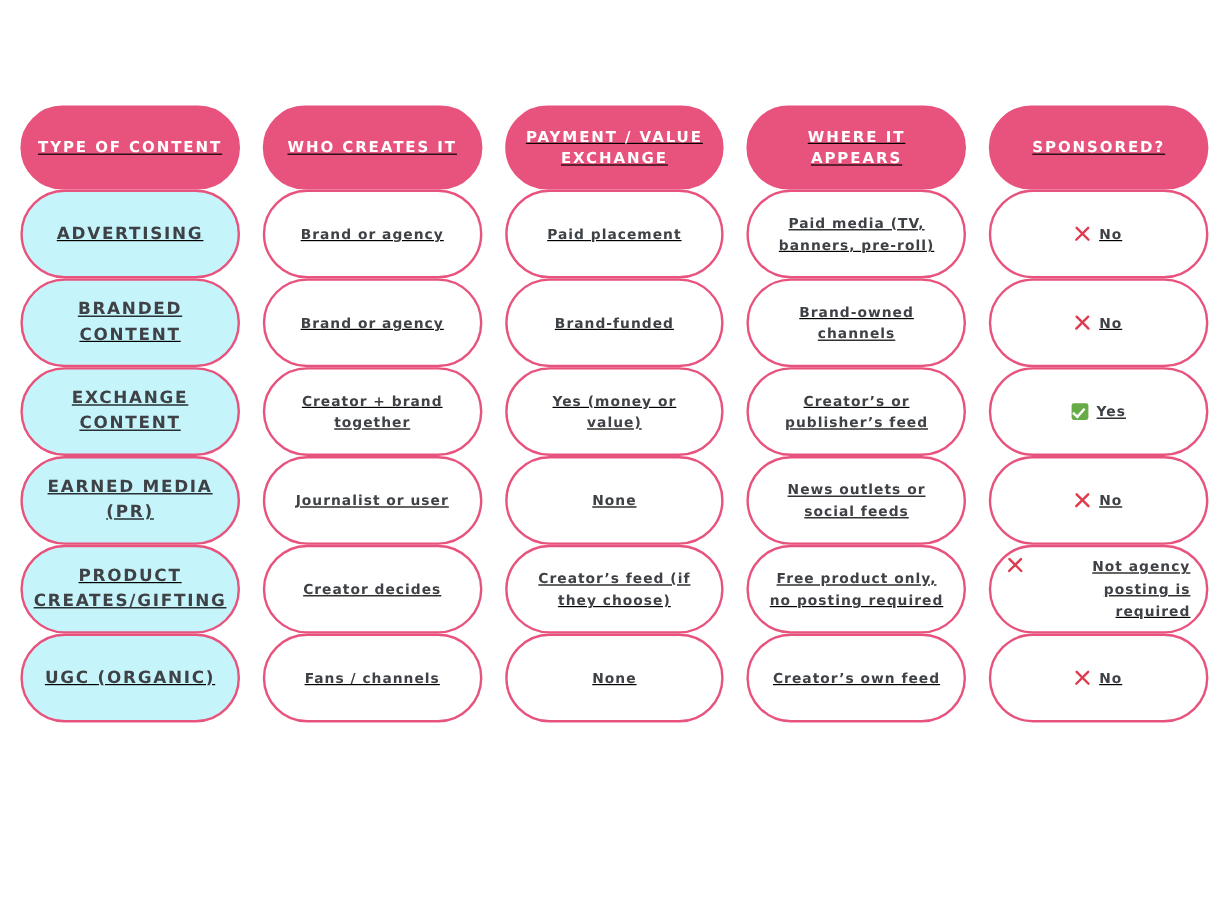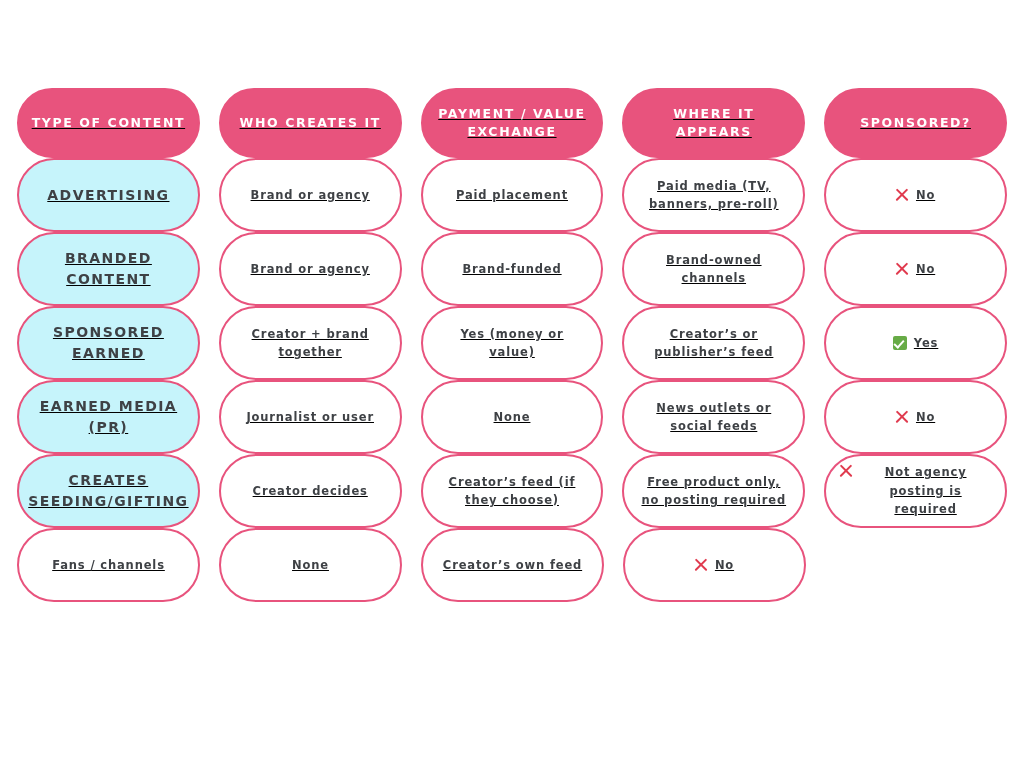--- a/index.html
+++ b/index.html
@@ -81,20 +81,21 @@
     line-height: 1.5;
     padding: 4px 9px;
   }
 
   
   .cell.sponsored .inner {
     display: inline-flex;
     align-items: center;
     justify-content: center;
     gap: 7px;
+    text-align: right;
   }
   .cell.sponsored .inner.wrapping {
     align-items: flex-start;
   }
 
   .mark {
     flex: 0 0 auto;
     display: inline-block;
     line-height: 1;
   }
@@ -177,21 +178,21 @@
       <div class="cell">Brand-owned channels</div>
       <div class="cell sponsored">
         <span class="inner">
           <span class="mark mark-no"></span>
           <span class="sponsored-text">No</span>
         </span>
       </div>
     </div>
 
     <div class="row row-data">
-      <div class="cell label">SPONSORED EARNED</div>
+      <div class="cell label">EXCHANGE CONTENT</div>
       <div class="cell">Creator + brand together</div>
       <div class="cell">Yes (money or value)</div>
       <div class="cell">Creator’s or publisher’s feed</div>
       <div class="cell sponsored">
         <span class="inner">
           <span class="mark mark-yes"></span>
           <span class="sponsored-text">Yes</span>
         </span>
       </div>
     </div>
@@ -203,33 +204,34 @@
       <div class="cell">News outlets or social feeds</div>
       <div class="cell sponsored">
         <span class="inner">
           <span class="mark mark-no"></span>
           <span class="sponsored-text">No</span>
         </span>
       </div>
     </div>
 
     <div class="row row-data">
-      <div class="cell label">CREATES SEEDING/GIFTING</div>
+      <div class="cell label">PRODUCT CREATES/GIFTING</div>
       <div class="cell">Creator decides</div>
       <div class="cell">Creator’s feed (if they choose)</div>
       <div class="cell">Free product only, no posting required</div>
       <div class="cell sponsored">
         <span class="inner wrapping">
           <span class="mark mark-no"></span>
           <span class="sponsored-text">Not agency posting is required</span>
         </span>
       </div>
     </div>
 
     <div class="row row-data">
+      <div class="cell label">UGC (ORGANIC)</div>
       <div class="cell">Fans / channels</div>
       <div class="cell">None</div>
       <div class="cell">Creator’s own feed</div>
       <div class="cell sponsored">
         <span class="inner">
           <span class="mark mark-no"></span>
           <span class="sponsored-text">No</span>
         </span>
       </div>
     </div>

